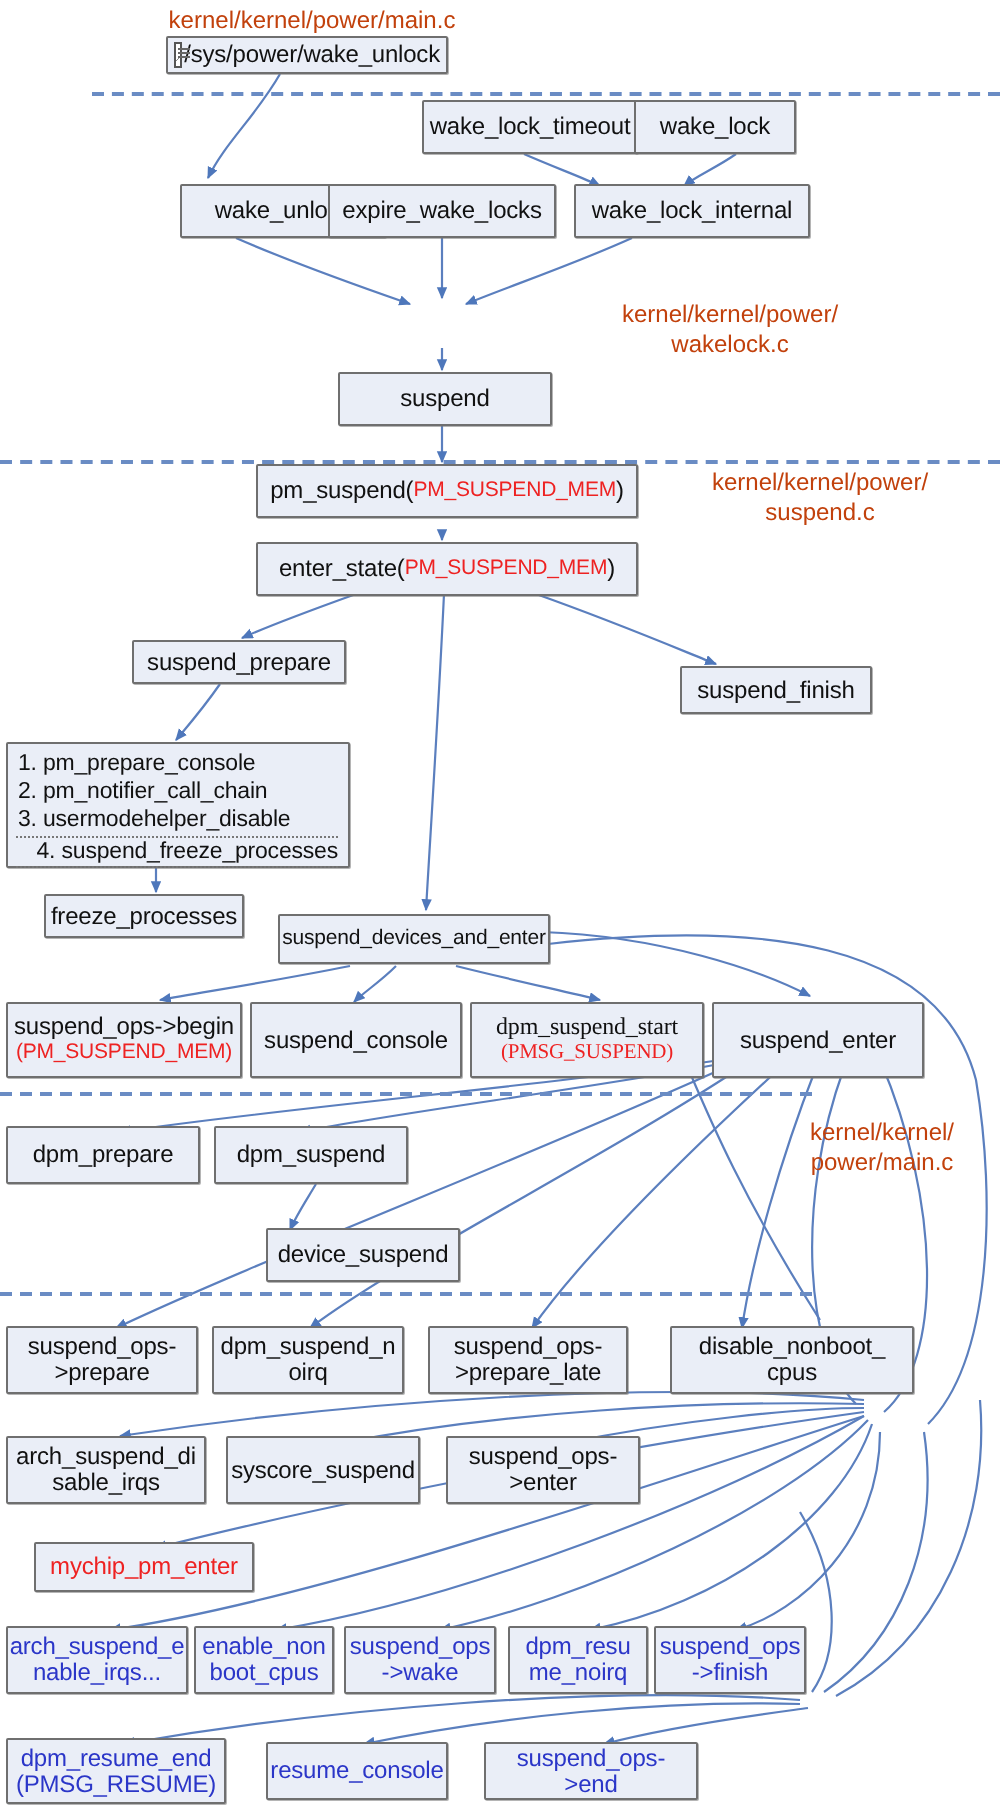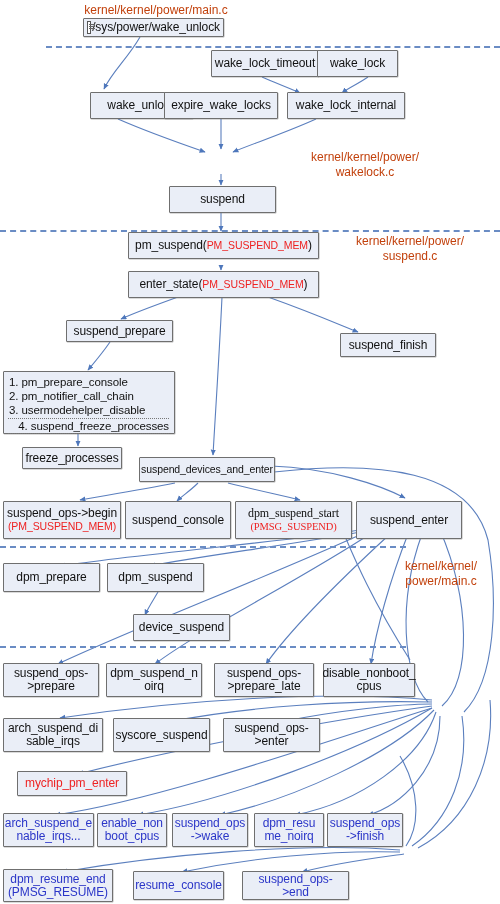--- a/index.html
+++ b/index.html
@@ -251,21 +251,21 @@
 &gt;prepare</span>
   </div>
   <div class="node" style="left:106px;top:663px;width:96px;height:34px;">
     <span style="white-space:pre-line;">dpm_suspend_n
 oirq</span>
   </div>
   <div class="node" style="left:214px;top:663px;width:100px;height:34px;">
     <span style="white-space:pre-line;">suspend_ops-
 &gt;prepare_late</span>
   </div>
-  <div class="node" style="left:323px;top:663px;width:92px;height:34px;">
+  <div class="node" style="left:335px;top:663px;width:122px;height:34px;">
     <span style="white-space:pre-line;">disable_nonboot_
 cpus</span>
   </div>
 
   <div class="node" style="left:3px;top:718px;width:100px;height:34px;">
     <span style="white-space:pre-line;">arch_suspend_di
 sable_irqs</span>
   </div>
   <div class="node" style="left:113px;top:718px;width:97px;height:34px;">
     <span style="white-space:pre-line;">syscore_suspend</span>

